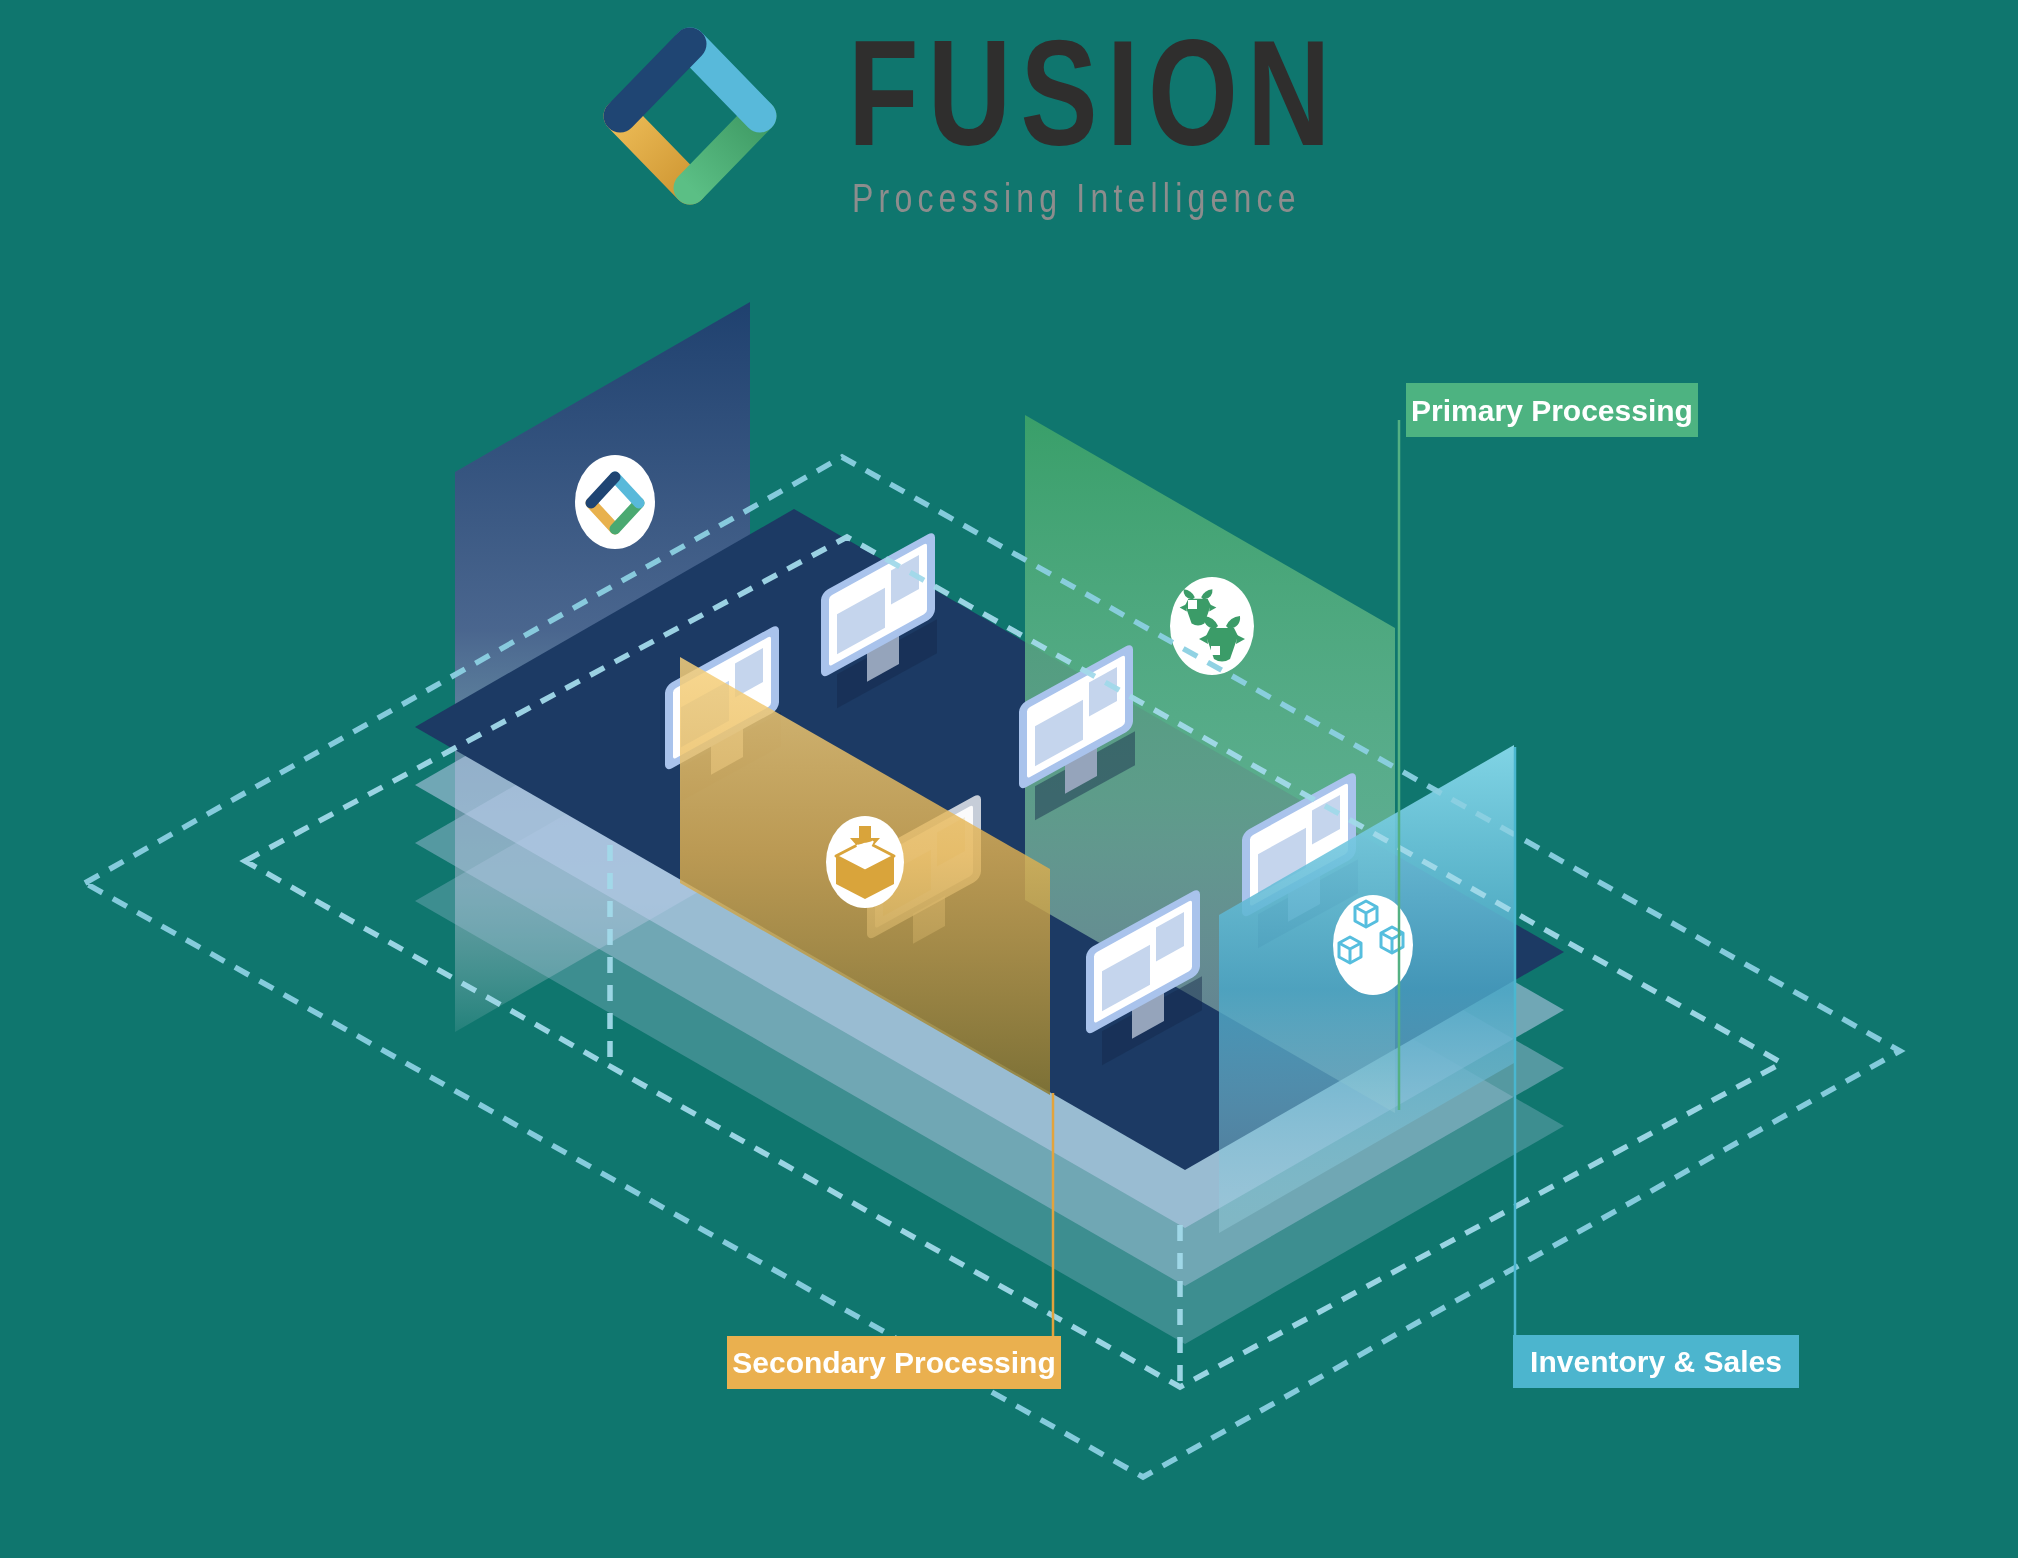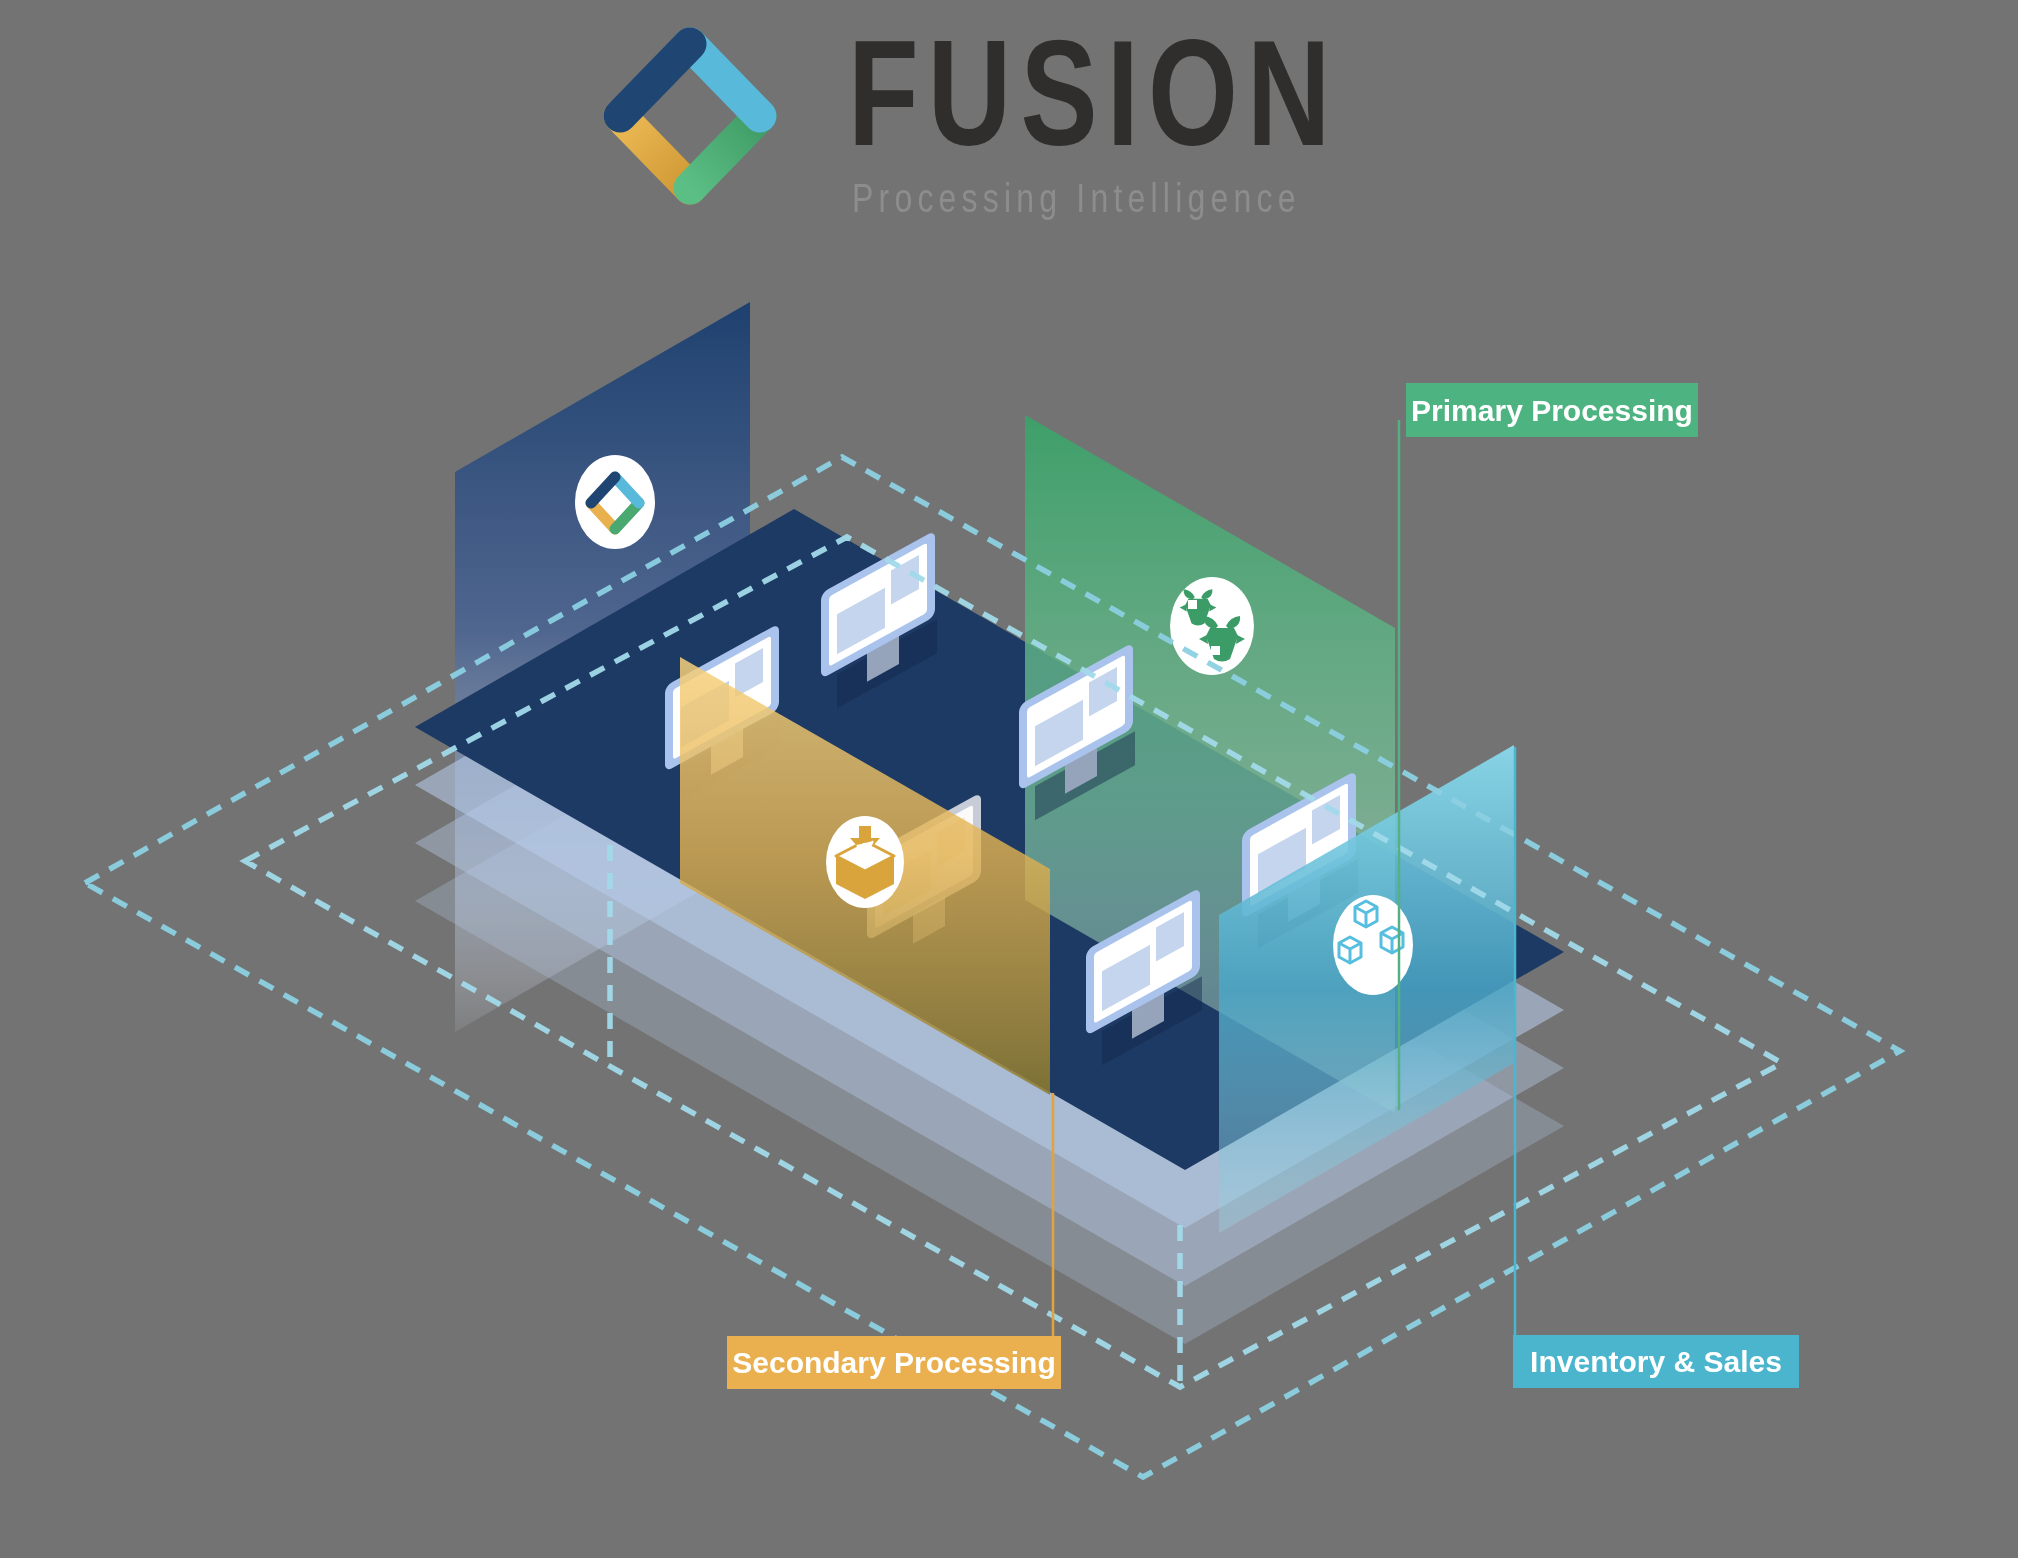--- a/index.html
+++ b/index.html
@@ -1,16 +1,16 @@
 <!DOCTYPE html>
 <html><head>
 <meta charset="utf-8">
 <style>
   html,body{margin:0;padding:0;background:#ffffff;}
-  .stage{position:relative;width:2018px;height:1558px;background:#737373;overflow:hidden;
+  .stage{position:relative;width:2018px;height:1558px;background:#0f766e;overflow:hidden;
          font-family:"Liberation Sans", sans-serif;}
   svg{position:absolute;left:0;top:0;}
   text{font-family:"Liberation Sans", sans-serif;}
   .label-text{font-weight:bold;font-size:30px;fill:#ffffff;}
   .brand-text{font-weight:bold;fill:#2f2e2d;font-size:150px;letter-spacing:12px;}
   .tagline-text{fill:#8d8d8d;font-size:40px;letter-spacing:6.5px;font-weight:500;}
 </style>
 </head>
 <body>
 

